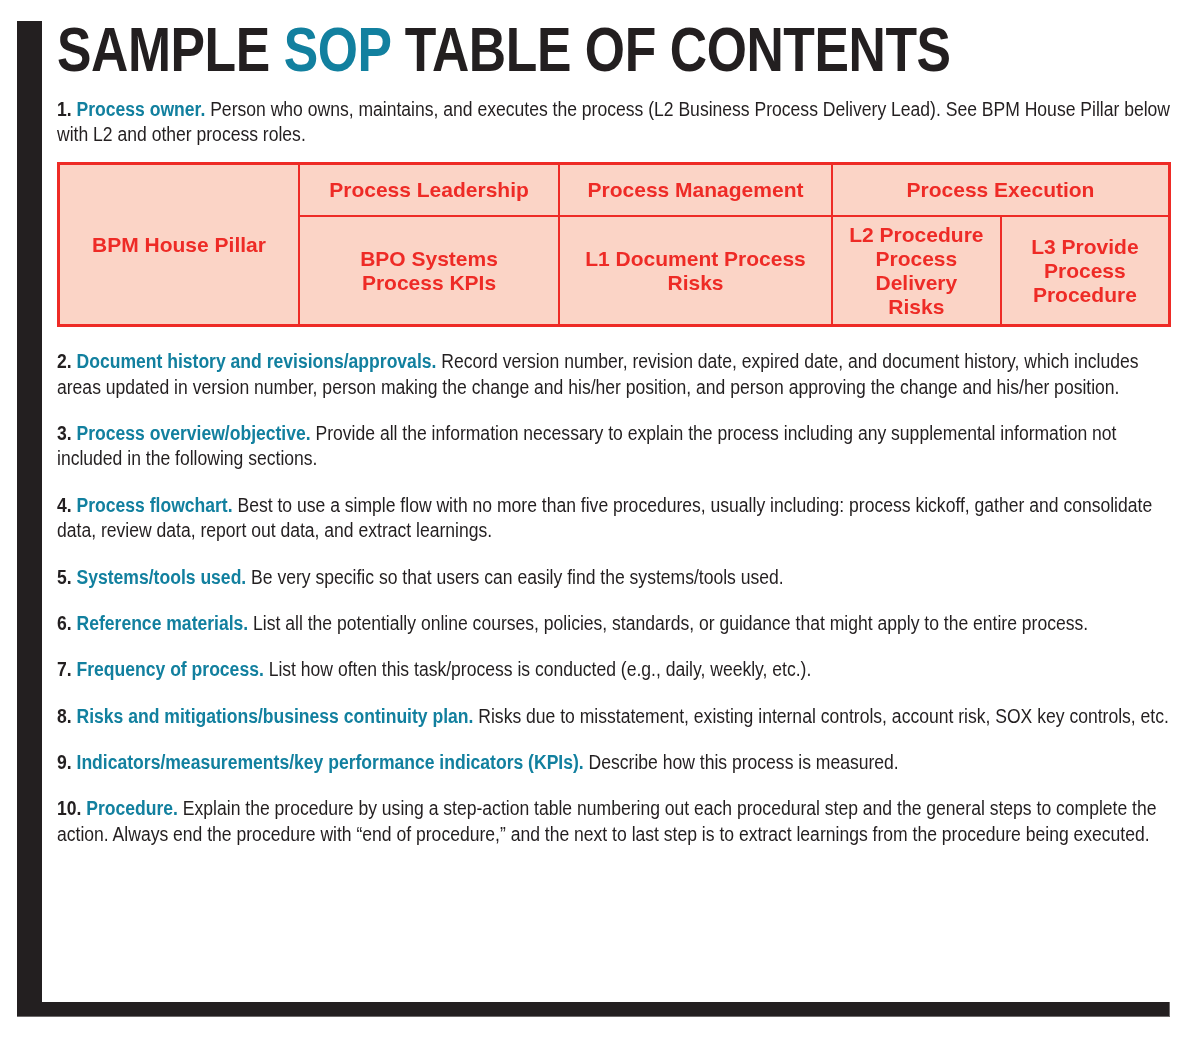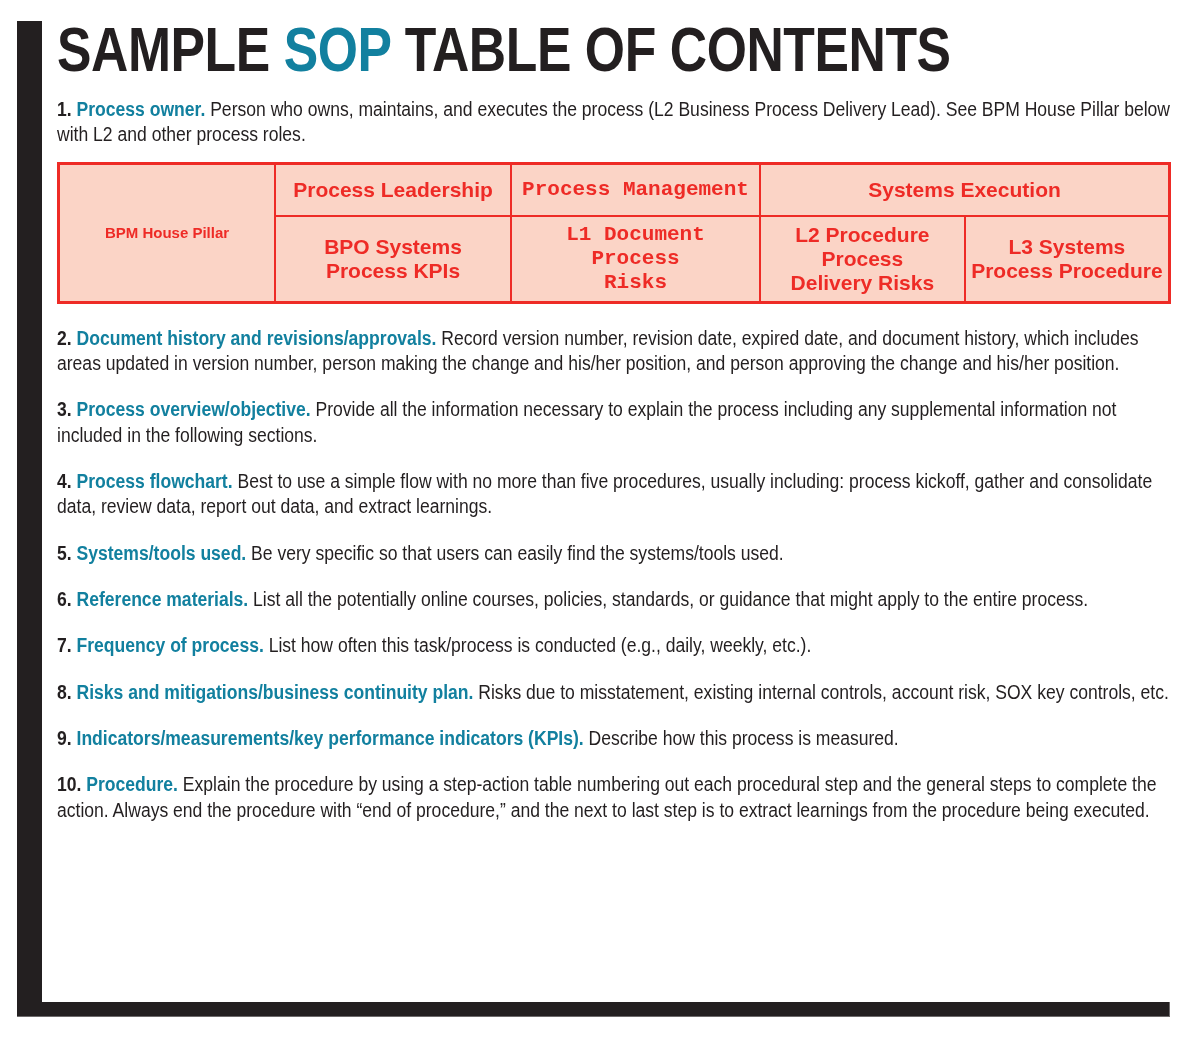--- a/index.html
+++ b/index.html
@@ -97,29 +97,29 @@
     background: #fbd4c6;
   }
   .pillar-table td {
     border: 2px solid #ee2b26;
     background: #fbd4c6;
     color: #ee2b26;
     font-size: 21px;
     font-weight: bold;
     text-align: center;
     vertical-align: middle;
-    padding: 6px 4px;
+    padding: 6px 16px;
     line-height: 1.14;
   }
   .pillar-table td.rowhead {
-    font-size: 15px;
+    font-size: 21px;
   }
   .col1 { width: 206px; }
   .col2 { width: 226px; }
-  .col3 { width: 239px; font-family: Liberation Mono, monospace; }
+  .col3 { width: 239px; }
   .col4 { width: 232px; }
   .col5 { width: 211px; }
   .r1 { height: 38px; }
   .r2 { height: 58px; }
 </style>
 </head>
 <body>
 
 <div id="page">
 
@@ -131,27 +131,27 @@
     <h1 class="title"><span>SAMPLE </span><span class="accent">SOP</span><span> TABLE OF CONTENTS</span></h1>
 
     <p class="para tight"><span class="num">1.</span> <span class="lead">Process owner.</span><span class="rest"> Person who owns, maintains, and executes the process (L2 Business Process Delivery Lead). See BPM House Pillar below with L2 and other process roles.</span></p>
 
     <table class="pillar-table">
       <tbody>
         <tr>
           <td class="col1 rowhead" rowspan="2">BPM House Pillar</td>
           <td class="col2 r1">Process Leadership</td>
           <td class="col3 r1">Process Management</td>
-          <td class="r1" colspan="2">Systems Execution</td>
+          <td class="r1" colspan="2">Process Execution</td>
         </tr>
         <tr>
           <td class="col2 r2"><span>BPO Systems</span><br><span>Process KPIs</span></td>
           <td class="col3 r2"><span>L1 Document Process</span><br><span>Risks</span></td>
           <td class="col4 r2"><span>L2 Procedure Process</span><br><span>Delivery Risks</span></td>
-          <td class="col5 r2"><span>L3 Systems</span><br><span>Process Procedure</span></td>
+          <td class="col5 r2"><span>L3 Provide</span><br><span>Process Procedure</span></td>
         </tr>
       </tbody>
     </table>
 
     <p class="para"><span class="num">2.</span> <span class="lead">Document history and revisions/approvals.</span><span class="rest"> Record version number, revision date, expired date, and document history, which includes areas updated in version number, person making the change and his/her position, and person approving the change and his/her position.</span></p>
 
     <p class="para"><span class="num">3.</span> <span class="lead">Process overview/objective.</span><span class="rest"> Provide all the information necessary to explain the process including any supplemental information not included in the following sections.</span></p>
 
     <p class="para"><span class="num">4.</span> <span class="lead">Process flowchart.</span><span class="rest"> Best to use a simple flow with no more than five procedures, usually including: process kickoff, gather and consolidate data, review data, report out data, and extract learnings.</span></p>
 

